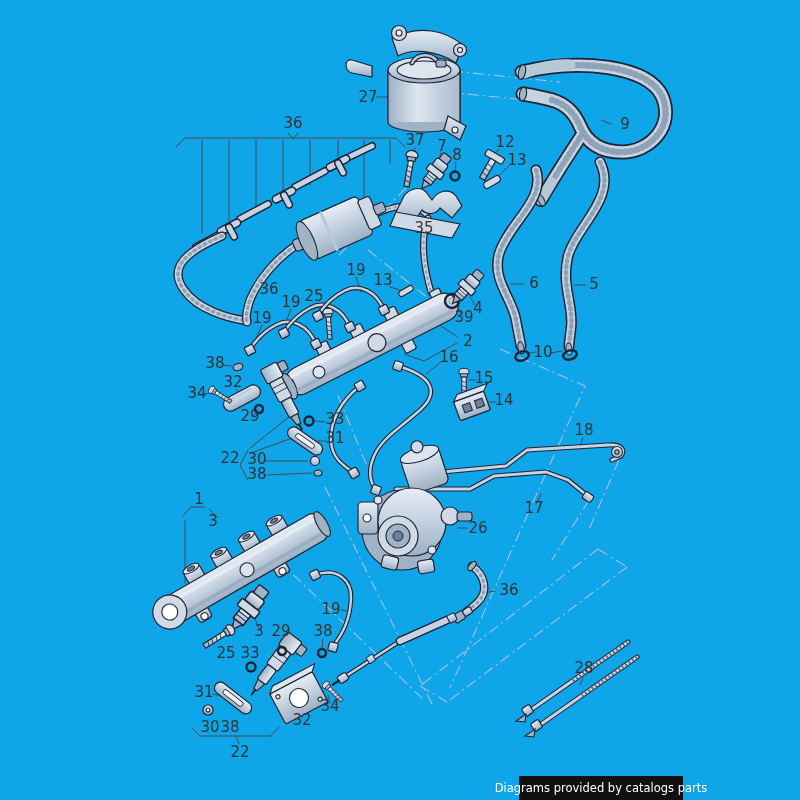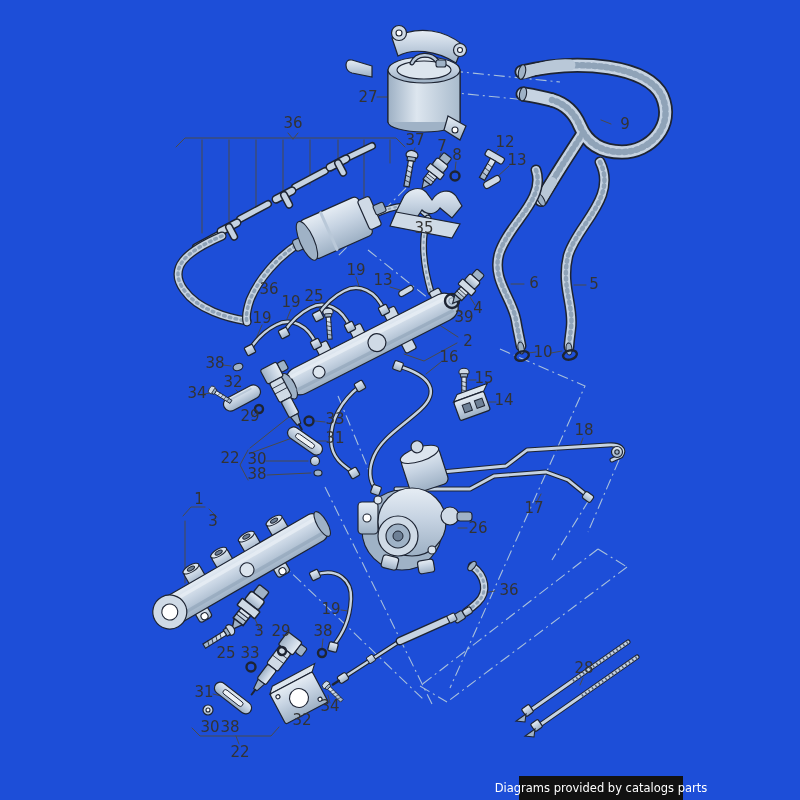--- a/index.html
+++ b/index.html
@@ -1,16 +1,16 @@
 <!DOCTYPE html>
 <html><head>
 <meta charset="utf-8">
 <style>
   html,body{margin:0;padding:0;background:#fff;}
-  .stage{width:800px;height:800px;position:relative;background:#1d4ed8;overflow:hidden;}
+  .stage{width:800px;height:800px;position:relative;background:#0ea5e9;overflow:hidden;}
   svg{display:block;}
   
   .oL{stroke:#1d2433;fill:none;stroke-linecap:round;stroke-linejoin:round;}
   .iL{stroke:#c6d3e2;fill:none;stroke-linecap:round;stroke-linejoin:round;}
   .iL2{stroke:#b9c8d8;fill:none;stroke-linecap:round;}
   .dots{stroke:#8fa3b8;fill:none;stroke-linecap:round;stroke-dasharray:1.6 4.4;}
   .ldr{stroke:#4a4a4a;stroke-width:1;fill:none;stroke-linecap:round;}
   .zz{stroke:#a8c0dc;stroke-width:1.1;fill:none;stroke-dasharray:11 4 2 4;}
   .part{fill:url(#gm);stroke:#1d2433;stroke-width:1.2;}
   .partF{fill:#cfdae6;stroke:#1d2433;stroke-width:1.2;}

